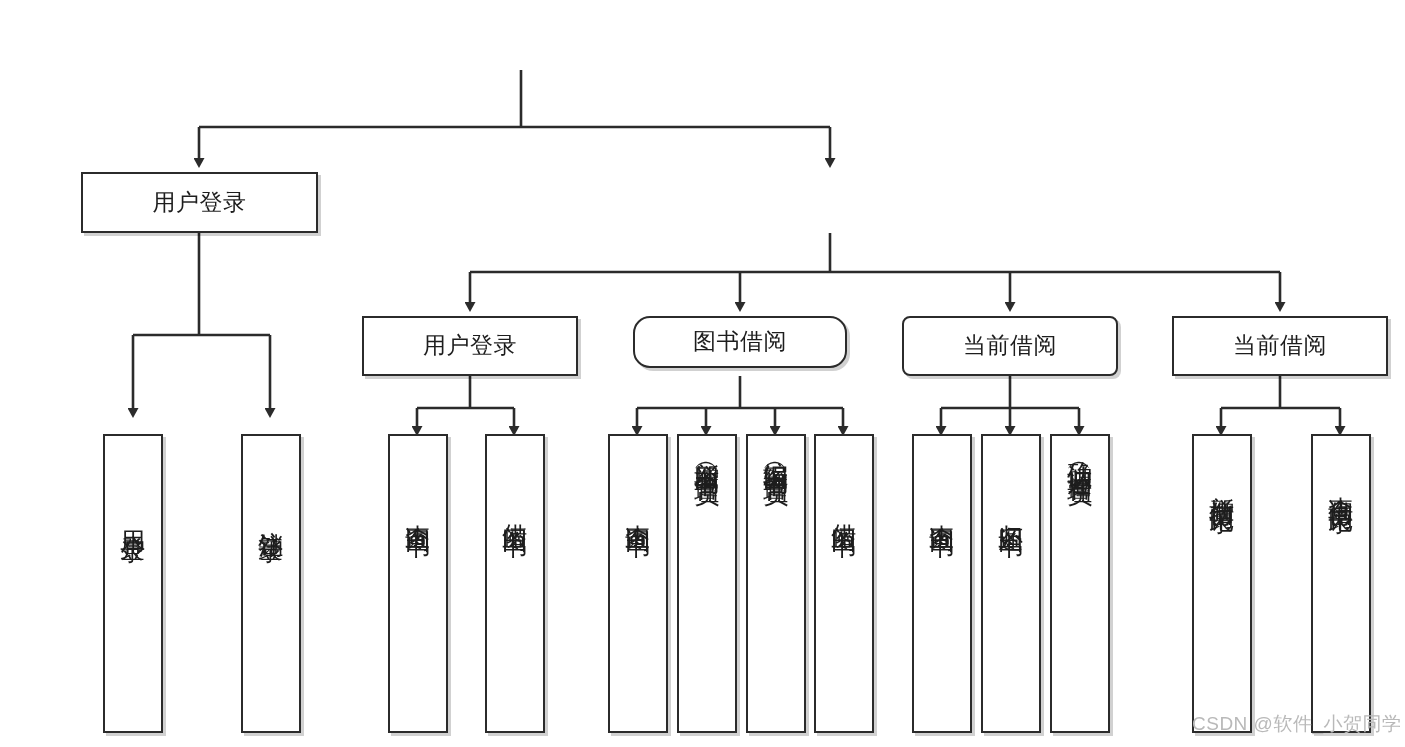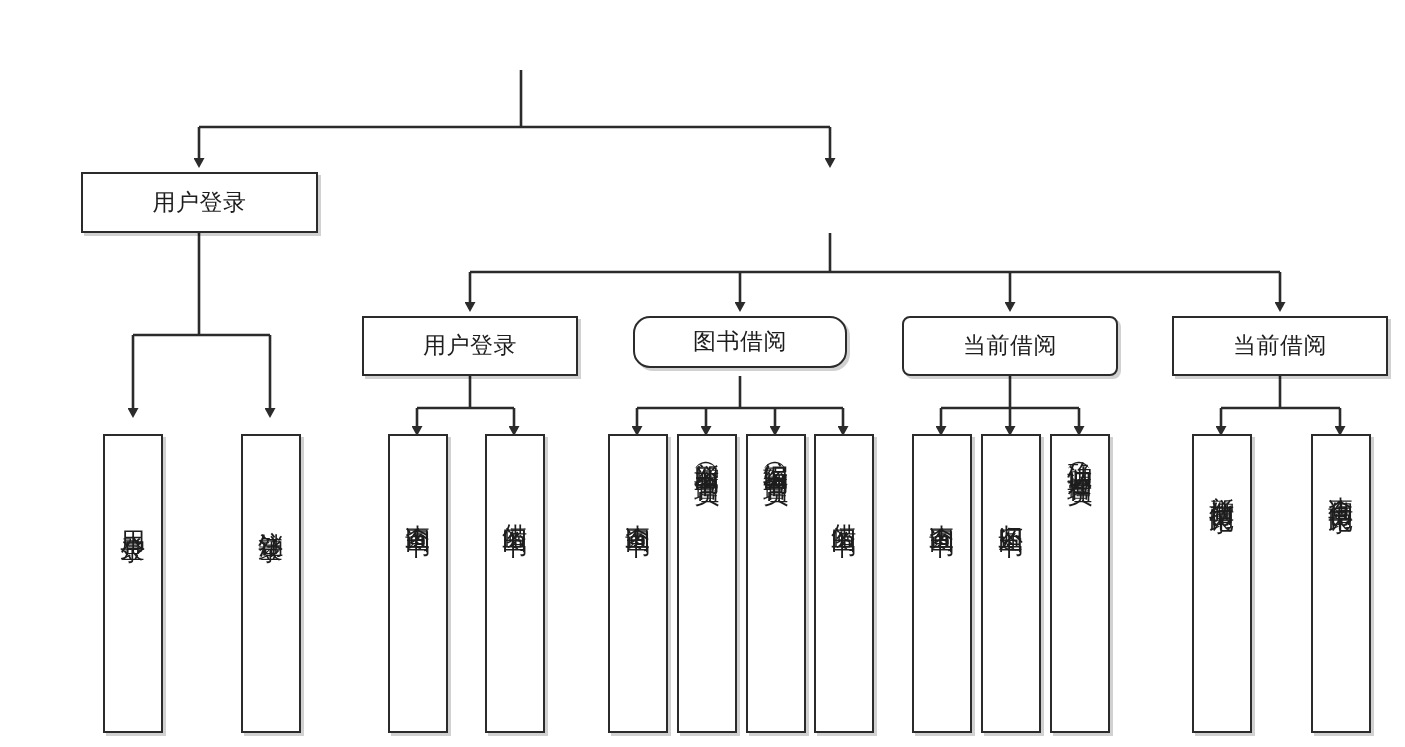--- a/index.html
+++ b/index.html
@@ -166,14 +166,15 @@
     <span class="lbl" style="margin-top:6px;">确认归还（管理员）</span>
   </div>
 
   <div class="node leaf" style="left:1192px;top:434px;width:60px;height:299px;">
     <span class="lbl" style="margin-top:40px;">新增借阅记录</span>
   </div>
   <div class="node leaf" style="left:1311px;top:434px;width:60px;height:299px;">
     <span class="lbl" style="margin-top:40px;">查询借阅记录</span>
   </div>
 
+  <div class="watermark">CSDN @软件_小贺同学</div>
 
 </div>
 
 </body></html>

